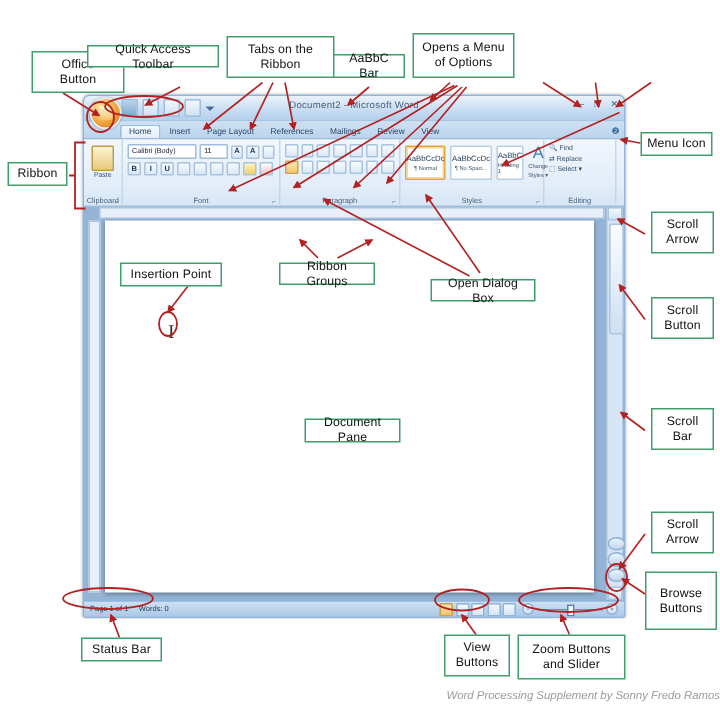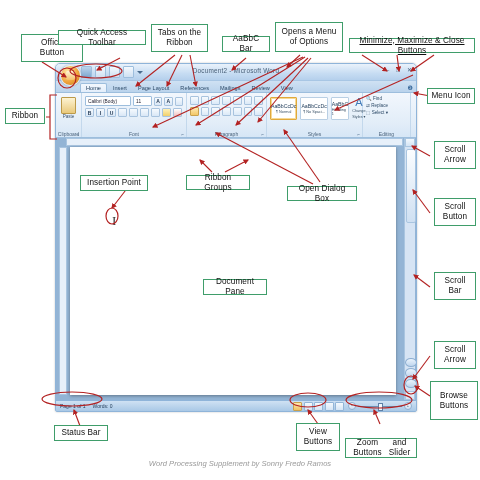--- a/index.html
+++ b/index.html
@@ -137,21 +137,21 @@
   .viewbtns i.sel{background:linear-gradient(#fde8b0,#f0c163);border-color:#c9a14d;}
   .zoomwrap{display:flex;align-items:center;gap:2px;}
   .zslider{position:relative;width:44px;height:6px;}
   .ztrack{position:absolute;left:0;right:0;top:2.5px;height:1px;background:#6e90b3;}
   .zknob{position:absolute;left:20px;top:0;width:3px;height:6px;background:#f2f8fd;border:1px solid #5d80a6;}
   .zbtn{width:6px;height:6px;border-radius:50%;background:linear-gradient(#f4f9fd,#cfe0f2);border:1px solid #8fb0d2;font-size:4px;color:#2d4a68;display:flex;align-items:center;justify-content:center;line-height:1;}
 
   .ibeam{position:absolute;left:112px;top:213px;font-size:13px;color:#333;z-index:30;font-family:"Liberation Serif",serif;}
 
   .caption{
-    position:absolute;left:0;right:0;bottom:12px;text-align:center;
+    position:absolute;left:0;right:0;bottom:12px;text-align:right;
     font-size:7.6px;color:#9a9a9a;font-style:italic;z-index:30;
   }
   .rbracket{position:absolute;z-index:38;}
 </style>
 </head>
 <body>
 
 <div id="stage">
 
   <div class="win">
@@ -370,33 +370,32 @@
     <path d="M11,1 L4,1 L4,45 L11,45 M4,23 L0,23" stroke="#b32222" stroke-width="1.2" fill="none"></path>
   </svg>
 
   <div class="callout" style="left:21px;top:34px;width:62px;height:28px;flex-direction:column">
     <span>Office</span>
     <span>Button</span>
   </div>
 
   <div class="callout" style="left:58px;top:30px;width:88px;height:15px">Quick Access Toolbar</div>
 
-  <div class="callout" style="left:151px;top:24px;width:57px;height:28px;flex-direction:column">
+  <div class="callout" style="left:151px;top:24px;width:72px;height:28px;flex-direction:column">
     <span>Tabs on the</span>
     <span>Ribbon</span>
   </div>
 
   <div class="callout" style="left:222px;top:36px;width:48px;height:16px">AaBbC Bar</div>
 
   <div class="callout" style="left:275px;top:22px;width:68px;height:30px;flex-direction:column">
     <span>Opens a Menu</span>
     <span>of Options</span>
   </div>
 
-  <div class="callout u" style="left:349px;top:38px;width:126px;height:15px">Minimize, Maximize &amp; Close Buttons</div>
 
   <div class="callout" style="left:427px;top:88px;width:48px;height:16px">Menu Icon</div>
 
   <div class="callout" style="left:5px;top:108px;width:40px;height:16px">Ribbon</div>
 
   <div class="callout" style="left:186px;top:175px;width:64px;height:15px">Ribbon Groups</div>
 
   <div class="callout" style="left:80px;top:175px;width:68px;height:16px">Insertion Point</div>
 
   <div class="callout" style="left:287px;top:186px;width:70px;height:15px">Open Dialog Box</div>
@@ -428,19 +427,19 @@
     <span>Buttons</span>
   </div>
 
   <div class="callout" style="left:54px;top:425px;width:54px;height:16px">Status Bar</div>
 
   <div class="callout" style="left:296px;top:423px;width:44px;height:28px;flex-direction:column">
     <span>View</span>
     <span>Buttons</span>
   </div>
 
-  <div class="callout" style="left:345px;top:438px;width:72px;height:20px;flex-direction:row">
+  <div class="callout" style="left:345px;top:423px;width:72px;height:30px;flex-direction:column">
     <span>Zoom Buttons</span>
     <span>and Slider</span>
   </div>
 
   <div class="caption">Word Processing Supplement by Sonny Fredo Ramos</div>
 </div>
 
 </body></html>

